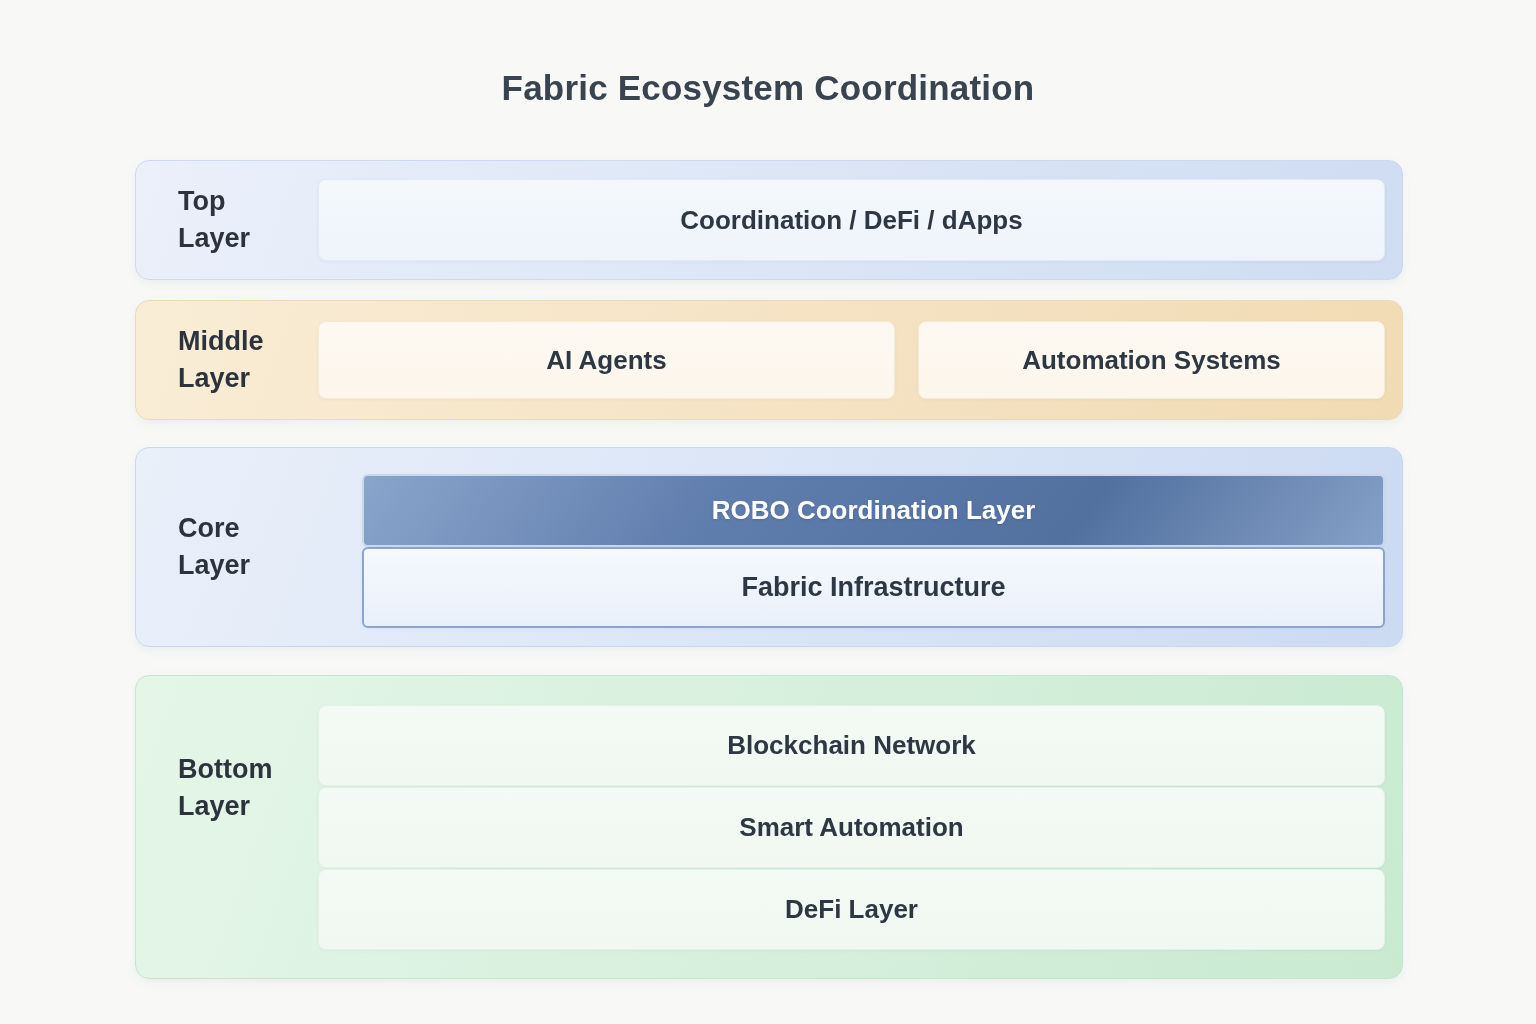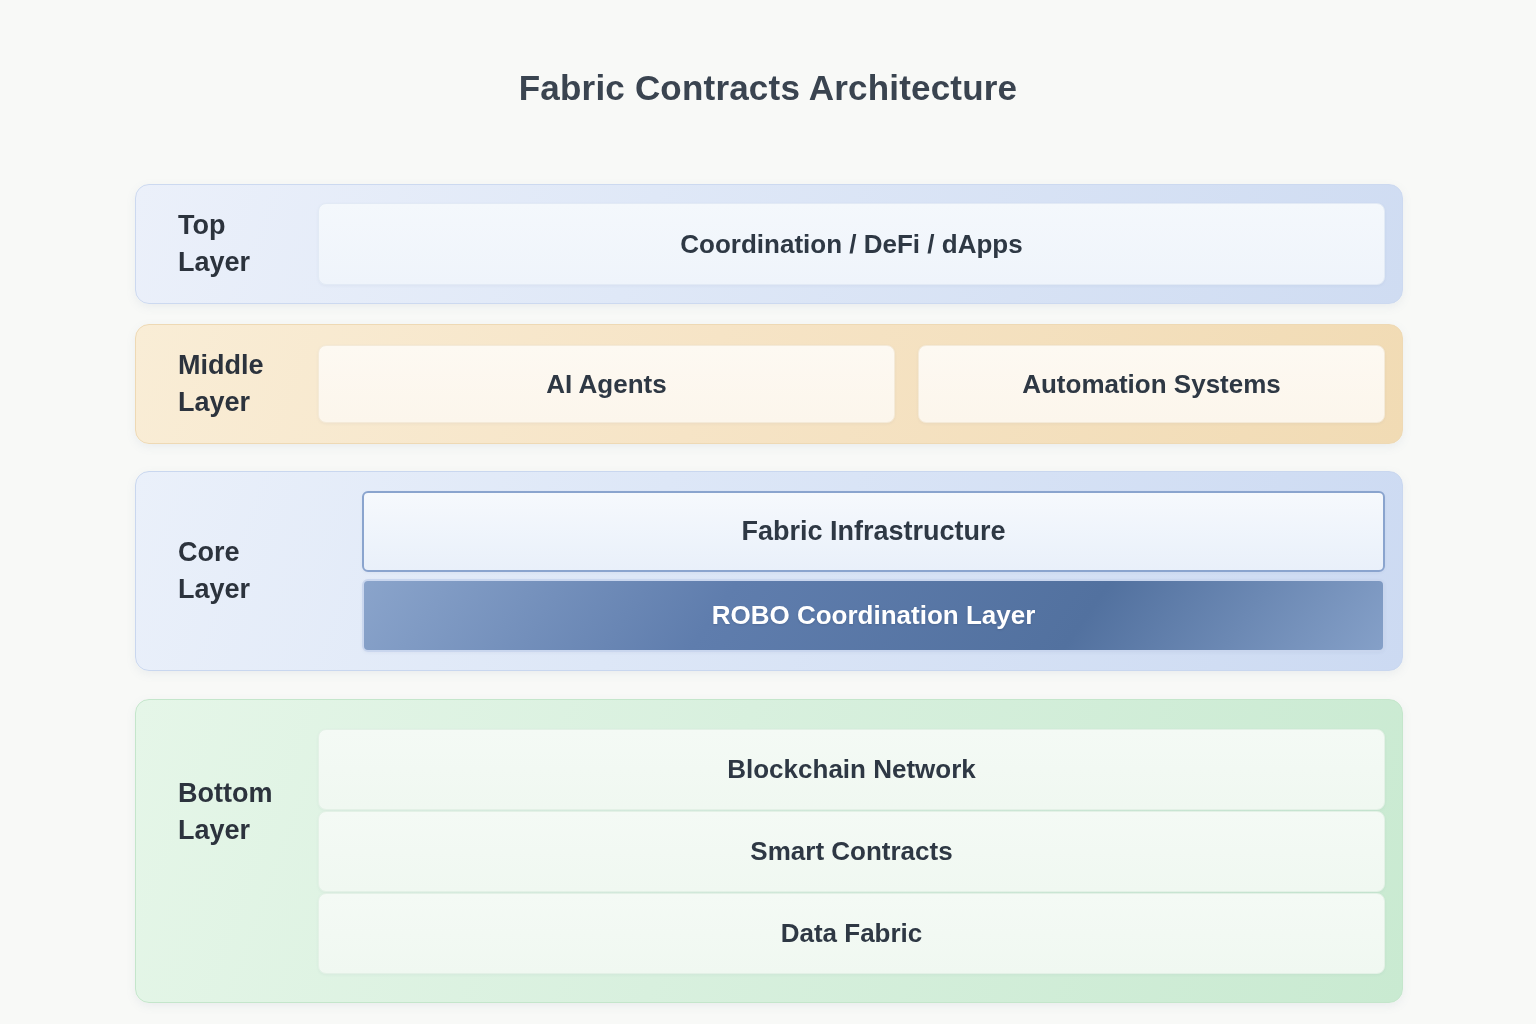--- a/index.html
+++ b/index.html
@@ -14,21 +14,21 @@
     position: absolute;
     top: 68px; left: 0; width: 1536px;
     text-align: center;
     font-size: 35px;
     font-weight: 600;
     color: #3a4450;
     letter-spacing: 0.2px;
   }
   .diagram {
     position: absolute;
-    left: 135px; top: 184px;
+    left: 135px; top: 160px;
     width: 1268px;
   }
   .band {
     display: flex;
     border-radius: 14px;
     box-shadow: 0 3px 10px rgba(120,140,170,0.10);
   }
   .band-top {
     height: 120px;
     background: linear-gradient(110deg, #ebf0fa 0%, #dfe8f7 40%, #cfdcf2 100%);
@@ -123,21 +123,21 @@
   .node-green {
     height: 81px;
     background: linear-gradient(180deg, #f4faf5 0%, #f0f8f1 100%);
     border: 1px solid #e3f1e6;
   }
   .band-bottom .content-col { gap: 1px; }
 </style>
 </head>
 <body>
 
-<h1 class="page-title">Fabric Contracts Architecture</h1>
+<h1 class="page-title">Fabric Ecosystem Coordination</h1>
 
 <div class="diagram">
 
   <div class="band band-top">
     <div class="label-col">
       <div class="layer-label">Top Layer</div>
     </div>
     <div class="content-col">
       <div class="node node-blue-light">Coordination / DeFi / dApps</div>
     </div>
@@ -153,29 +153,29 @@
         <div class="node node-warm node-auto">Automation Systems</div>
       </div>
     </div>
   </div>
 
   <div class="band band-core">
     <div class="label-col">
       <div class="layer-label">Core Layer</div>
     </div>
     <div class="content-col">
+      <div class="node node-robo">ROBO Coordination Layer</div>
       <div class="node node-fabric">Fabric Infrastructure</div>
-      <div class="node node-robo">ROBO Coordination Layer</div>
     </div>
   </div>
 
   <div class="band band-bottom">
     <div class="label-col">
       <div class="layer-label">Bottom Layer</div>
     </div>
     <div class="content-col">
       <div class="node node-green">Blockchain Network</div>
-      <div class="node node-green">Smart Contracts</div>
-      <div class="node node-green">Data Fabric</div>
+      <div class="node node-green">Smart Automation</div>
+      <div class="node node-green">DeFi Layer</div>
     </div>
   </div>
 
 </div>
 
 </body></html>

